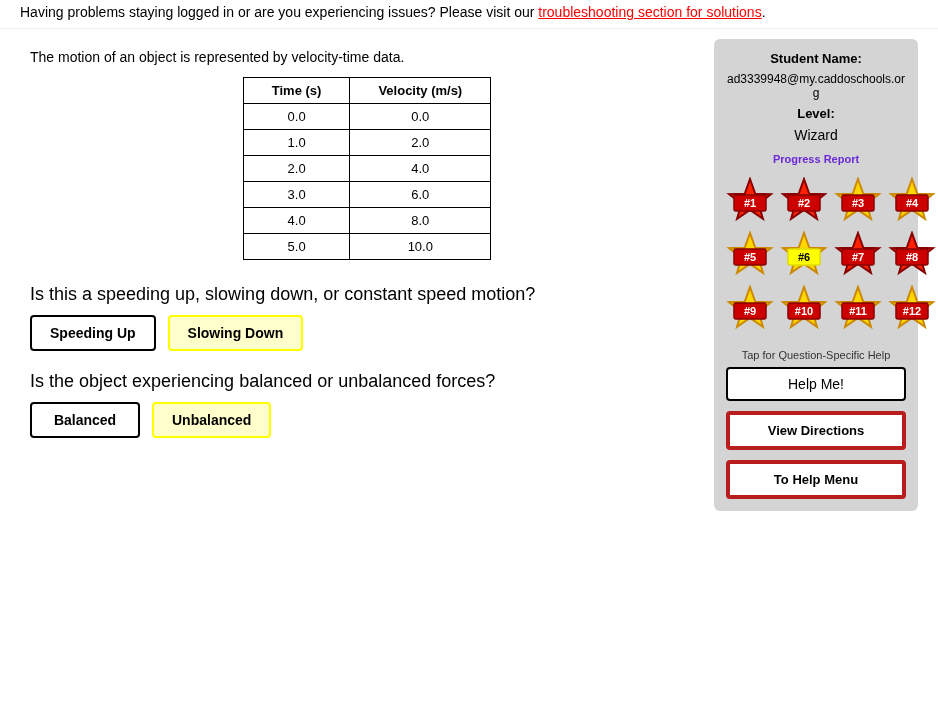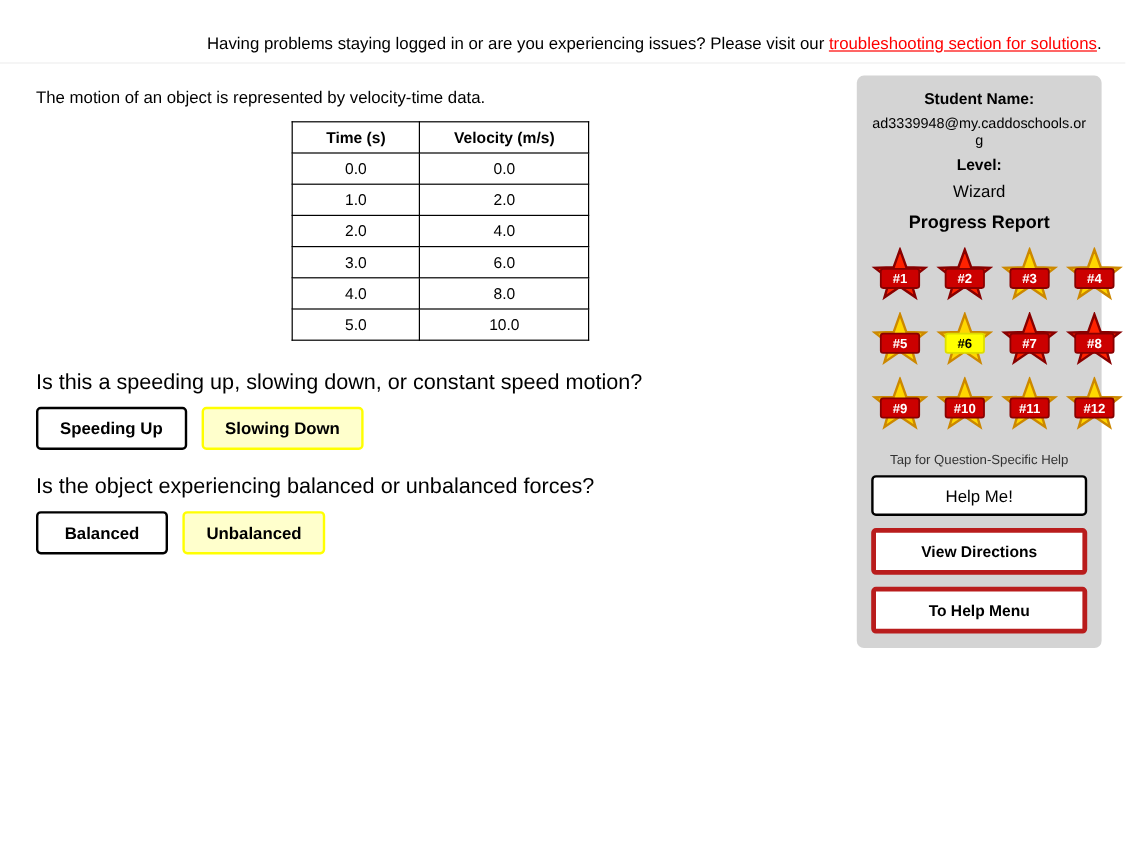--- a/index.html
+++ b/index.html
@@ -6,22 +6,22 @@
     body {
       font-family: Arial, sans-serif;
       font-size: 14px;
       background: #fff;
       color: #000;
       width: 938px;
       min-height: 702px;
     }
 
     .top-banner {
-      text-align: right;
-      padding: 28px 20px 8px;
+      text-align: left;
+      padding: 4px 20px 8px;
       font-size: 14px;
       border-bottom: 1px solid #eee;
     }
     .top-banner a {
       color: red;
       text-decoration: underline;
     }
 
     .main-layout {
       display: flex;
@@ -111,23 +111,23 @@
     .level-label {
       font-weight: bold;
       font-size: 13px;
       text-align: center;
     }
     .level-value {
       font-size: 14px;
       text-align: center;
     }
     .progress-title {
-      color: #000000;
-      font-weight: bold;
-      font-size: 15px;
+      color: #6d28d9;
+      font-weight: bold;
+      font-size: 11px;
       text-align: center;
       margin-top: 4px;
     }
 
     .star-grid {
       display: grid;
       grid-template-columns: repeat(4, 1fr);
       gap: 6px;
       margin: 6px 0;
       width: 100%;

